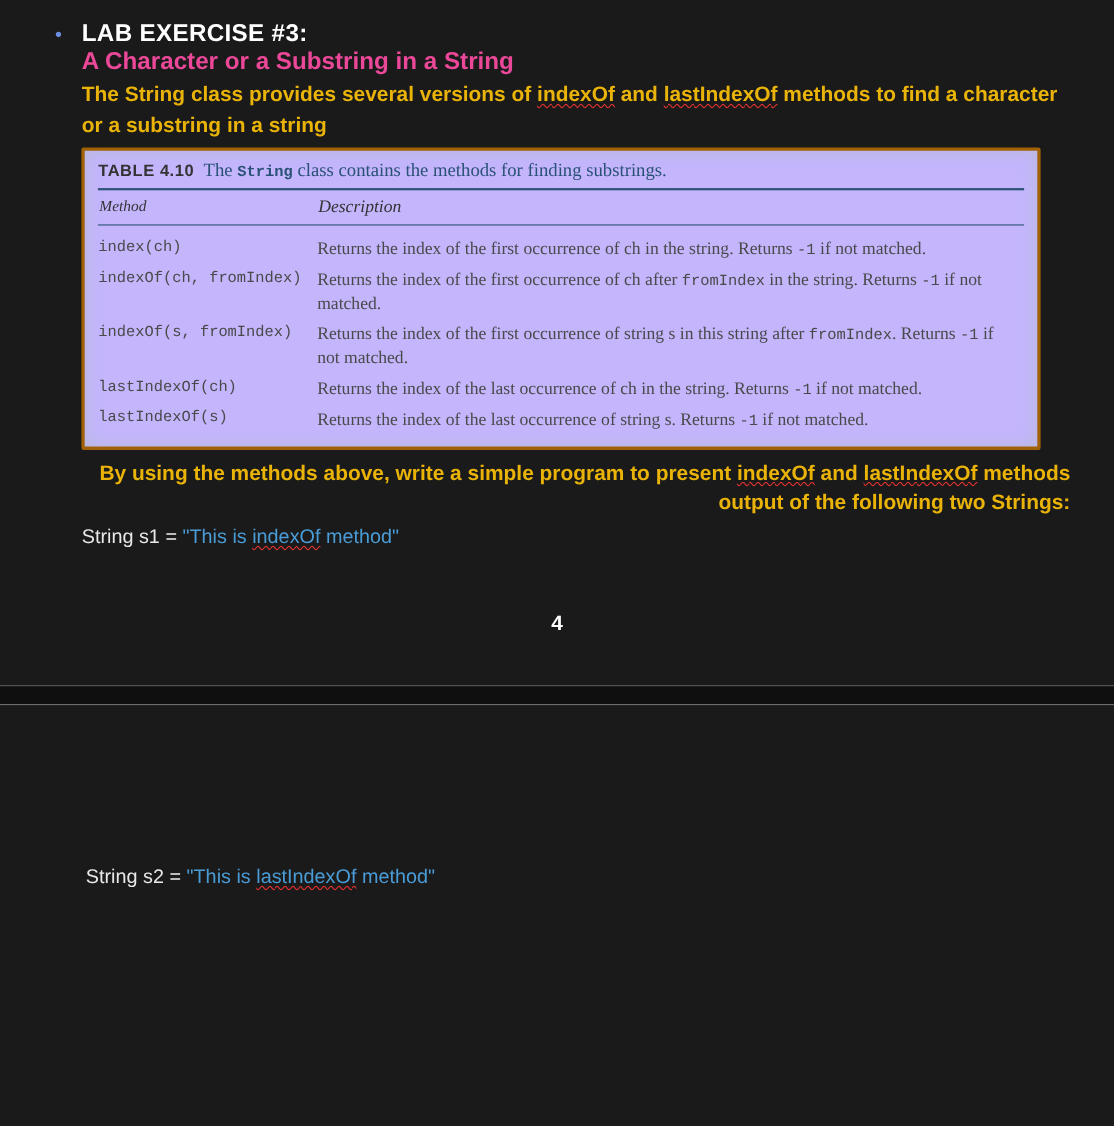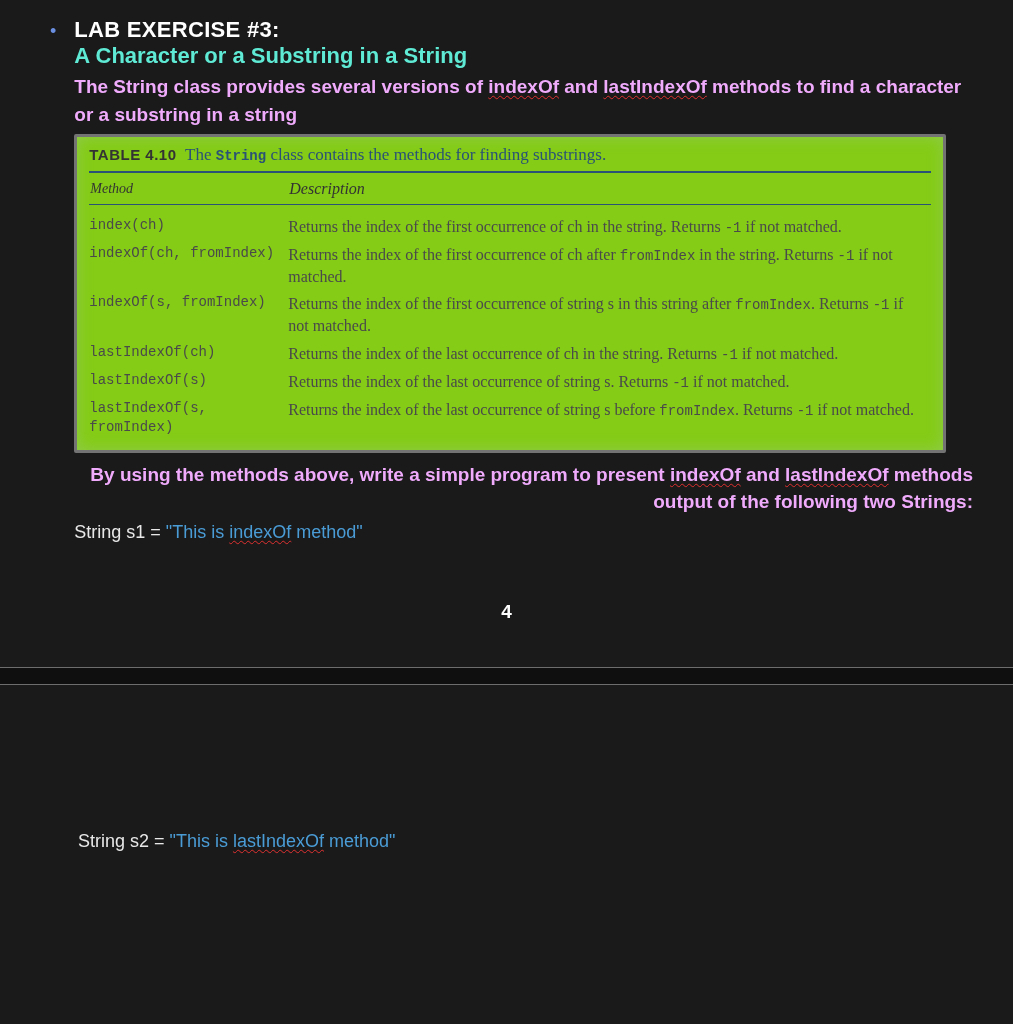--- a/index.html
+++ b/index.html
@@ -28,26 +28,26 @@
     padding-top: 4px;
     margin-left: -28px;
   }
   .title1 {
     color: #ffffff;
     font-weight: bold;
     font-size: 22px;
     letter-spacing: 0.3px;
   }
   .title2 {
-    color: #5eead4;
+    color: #ec4899;
     font-weight: bold;
     font-size: 22px;
   }
   .body-bold {
-    color: #f0abfc;
+    color: #eab308;
     font-weight: bold;
     font-size: 19px;
     line-height: 1.45;
     margin-top: 4px;
   }
   .spellcheck {
     text-decoration-line: underline;
     text-decoration-style: wavy;
     text-decoration-color: #e03030;
     text-decoration-thickness: 1.2px;
@@ -57,22 +57,22 @@
     text-decoration-line: underline;
     text-decoration-style: wavy;
     text-decoration-color: #e03030;
     text-decoration-thickness: 1.2px;
     text-underline-offset: 2px;
   }
   
   .table-frame {
     margin-top: 6px;
     width: 842px;
-    background: #84cc16;
-    border: 3px solid #737373;
+    background: #c4b5fd;
+    border: 3px solid #a16207;
     border-radius: 2px;
     box-shadow: inset 0 0 15px rgba(160,200,160,0.4);
     padding: 8px 12px 10px 12px;
     color: #333;
     font-family: "Times New Roman", serif;
   }
   .table-title {
     font-family: "Times New Roman", serif;
     font-size: 17px;
     color: #2a5276;
@@ -213,24 +213,20 @@
               <td class="desc-col"><span>Returns the index of the first occurrence of string s in this string after </span><span class="mono-inline">fromIndex</span><span>. Returns </span><span class="mono-inline">-1</span><span> if not matched.</span></td>
             </tr>
             <tr>
               <td class="method-col">lastIndexOf(ch)</td>
               <td class="desc-col"><span>Returns the index of the last occurrence of ch in the string. Returns </span><span class="mono-inline">-1</span><span> if not matched.</span></td>
             </tr>
             <tr>
               <td class="method-col">lastIndexOf(s)</td>
               <td class="desc-col"><span>Returns the index of the last occurrence of string s. Returns </span><span class="mono-inline">-1</span><span> if not matched.</span></td>
             </tr>
-            <tr>
-              <td class="method-col">lastIndexOf(s, fromIndex)</td>
-              <td class="desc-col"><span>Returns the index of the last occurrence of string s before </span><span class="mono-inline">fromIndex</span><span>. Returns </span><span class="mono-inline">-1</span><span> if not matched.</span></td>
-            </tr>
           </tbody>
             </table>
         </div>
 
         <div class="body-bold below">
           <span>By using the methods above, write a simple program to present </span><span class="spellcheck">indexOf</span><span> and </span><span class="spellcheck">lastIndexOf</span><span> methods output of the following two Strings:</span>
         </div>
 
         <div class="code-line">
           <span>String s1 = </span><span class="blue">"This is </span><span class="blue spellcheck-blue">indexOf</span><span class="blue"> method"</span>

